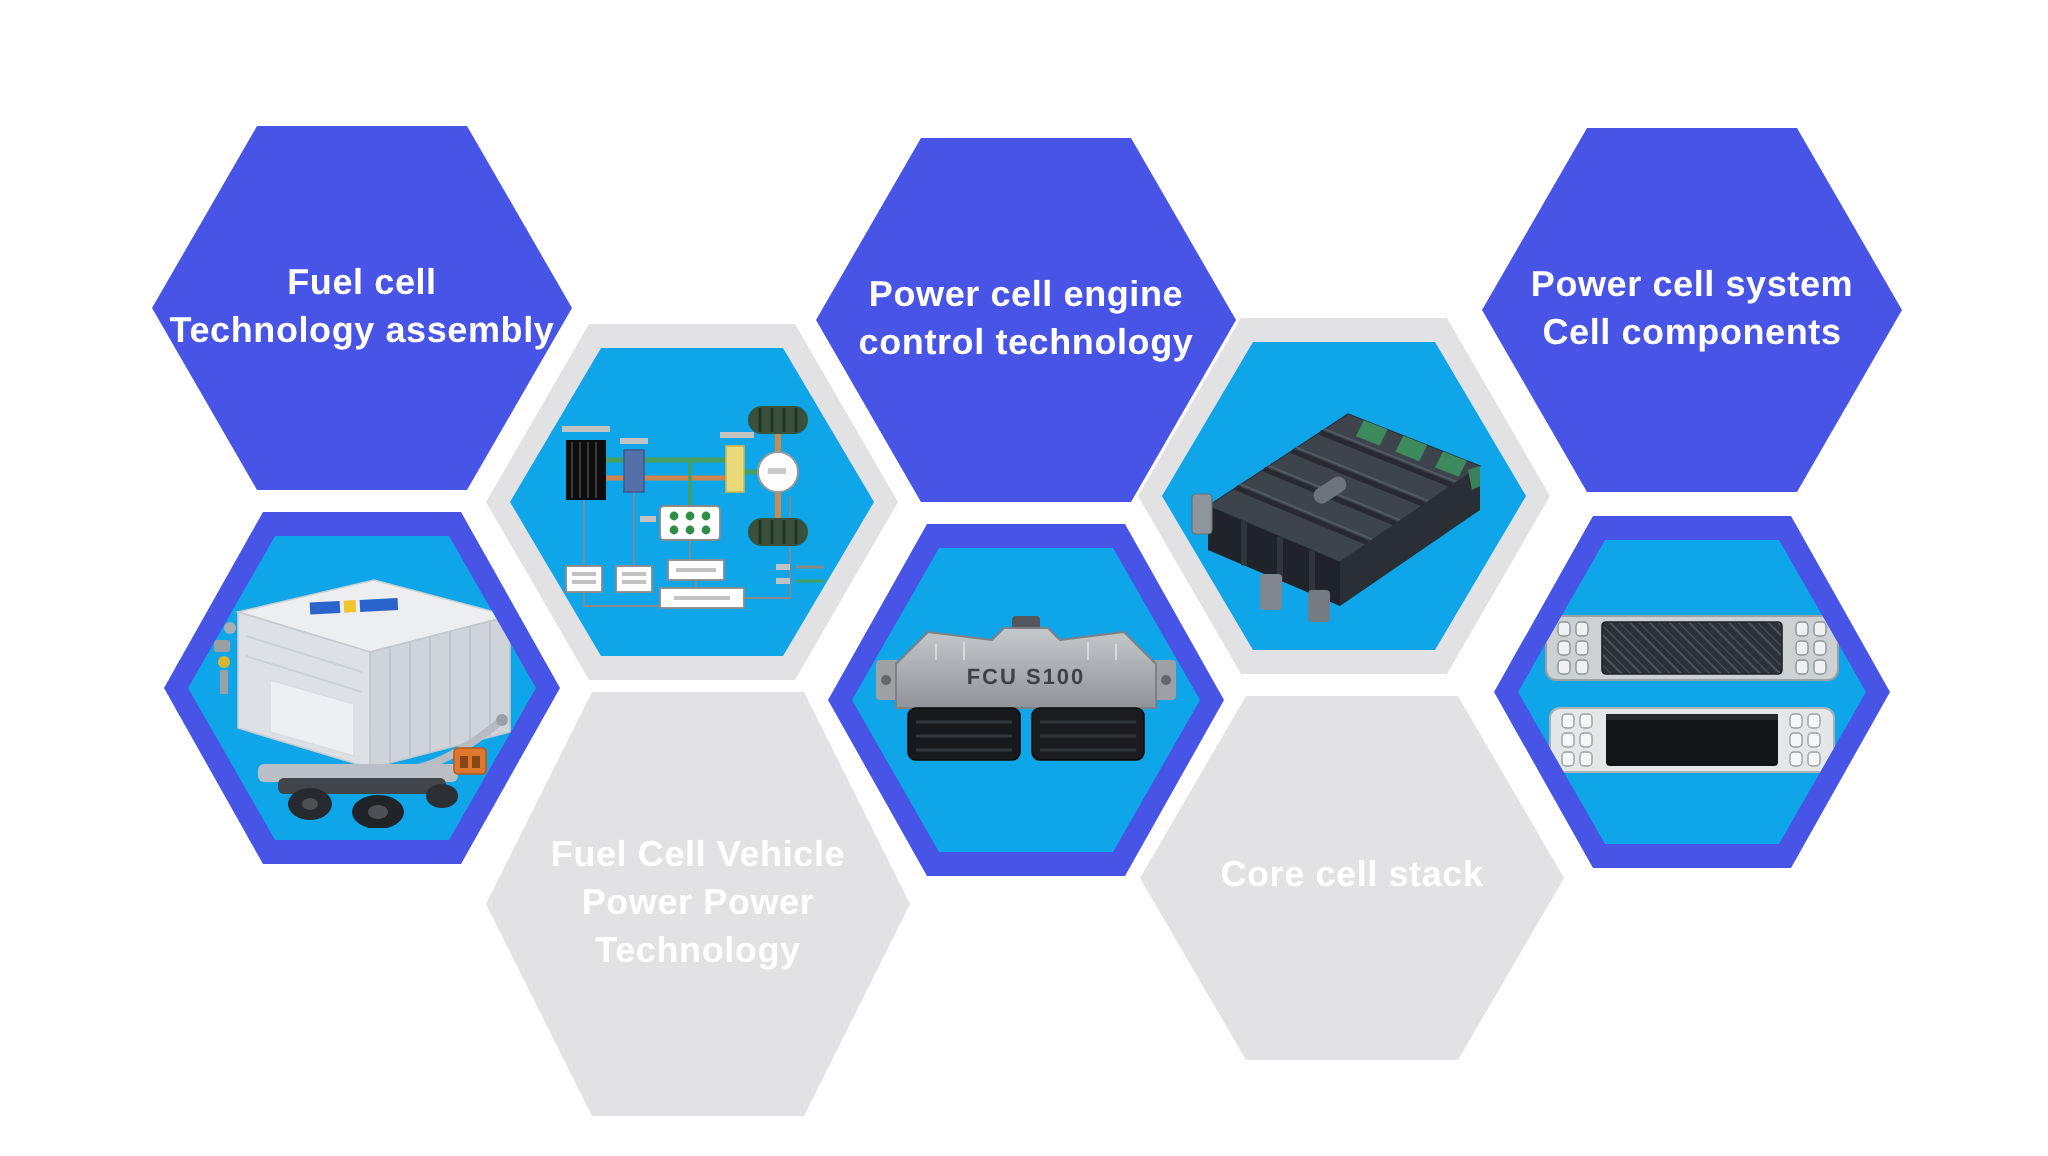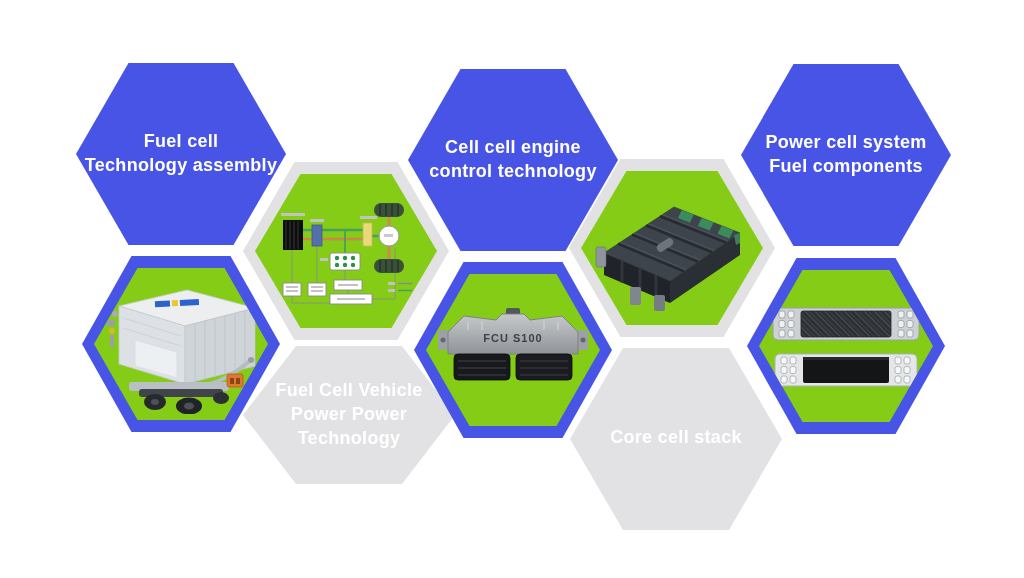--- a/index.html
+++ b/index.html
@@ -1,19 +1,19 @@
 <!DOCTYPE html>
 <html><head>
 <meta charset="utf-8">
 <style>
   html,body{margin:0;padding:0;background:#ffffff;}
   .canvas{position:relative;width:1024px;height:578px;background:#ffffff;overflow:hidden;
           font-family:"Liberation Sans",sans-serif;}
   .hex{position:absolute;clip-path:polygon(25% 0,75% 0,100% 50%,75% 100%,25% 100%,0 50%);}
-  .hex-inner{position:absolute;left:12px;top:12px;right:12px;bottom:12px;background:#84cc16;
+  .hex-inner{position:absolute;left:12px;top:12px;right:12px;bottom:12px;background:#0ea5e9;
              clip-path:polygon(25% 0,75% 0,100% 50%,75% 100%,25% 100%,0 50%);}
   .hex-label{position:absolute;inset:0;display:flex;flex-direction:column;align-items:center;
              justify-content:center;text-align:center;color:#ffffff;font-weight:bold;
              font-size:18px;line-height:1.32;letter-spacing:.3px;}
   .solid-blue{background:#4754e6;}
   .solid-gray{background:#e2e2e4;}
   .img-holder{position:absolute;}
   svg{display:block;}
 </style>
 </head>
@@ -123,21 +123,21 @@
             <rect x="6" y="56" width="10" height="20" rx="2" fill="#8e959c" stroke="#697075" stroke-width="0.6"></rect>
             <rect x="40" y="96" width="11" height="18" rx="2" fill="#7f868d"></rect>
             <rect x="64" y="104" width="11" height="16" rx="2" fill="#757c83"></rect>
             <rect x="66" y="50" width="18" height="8" rx="4" fill="#6d747c" transform="rotate(-33 75 54)"></rect>
           </g>
         </svg>
       </div>
     </div>
   </div>
 
-  <div class="hex solid-gray" style="left:243px;top:346px;width:212px;height:138px">
+  <div class="hex solid-gray" style="left:243px;top:346px;width:212px;height:212px">
     <div class="hex-label">
       <span>Fuel Cell Vehicle</span>
       <span>Power Power</span>
       <span>Technology</span>
     </div>
   </div>
 
   <div class="hex solid-gray" style="left:570px;top:348px;width:212px;height:182px">
     <div class="hex-label" style="justify-content:flex-start;padding-top:78px">
       <span>Core cell stack</span>
@@ -146,29 +146,29 @@
 
   <div class="hex solid-blue" style="left:76px;top:63px;width:210px;height:182px">
     <div class="hex-label">
       <span>Fuel cell</span>
       <span>Technology assembly</span>
     </div>
   </div>
 
   <div class="hex solid-blue" style="left:408px;top:69px;width:210px;height:182px">
     <div class="hex-label">
-      <span>Cell cell engine</span>
+      <span>Power cell engine</span>
       <span>control technology</span>
     </div>
   </div>
 
   <div class="hex solid-blue" style="left:741px;top:64px;width:210px;height:182px">
     <div class="hex-label">
       <span>Power cell system</span>
-      <span>Fuel components</span>
+      <span>Cell components</span>
     </div>
   </div>
 
   <div class="hex solid-blue" style="left:82px;top:256px;width:198px;height:176px">
     <div class="hex-inner">
       <div class="img-holder" style="left:5px;top:10px">
         <svg width="164" height="136" viewBox="0 0 164 136">
           <g>
             <polygon points="20,28 88,12 156,30 86,48" fill="#eceef0" stroke="#c9ced2" stroke-width="0.8"></polygon>
             <g transform="rotate(-3 80 26)">

